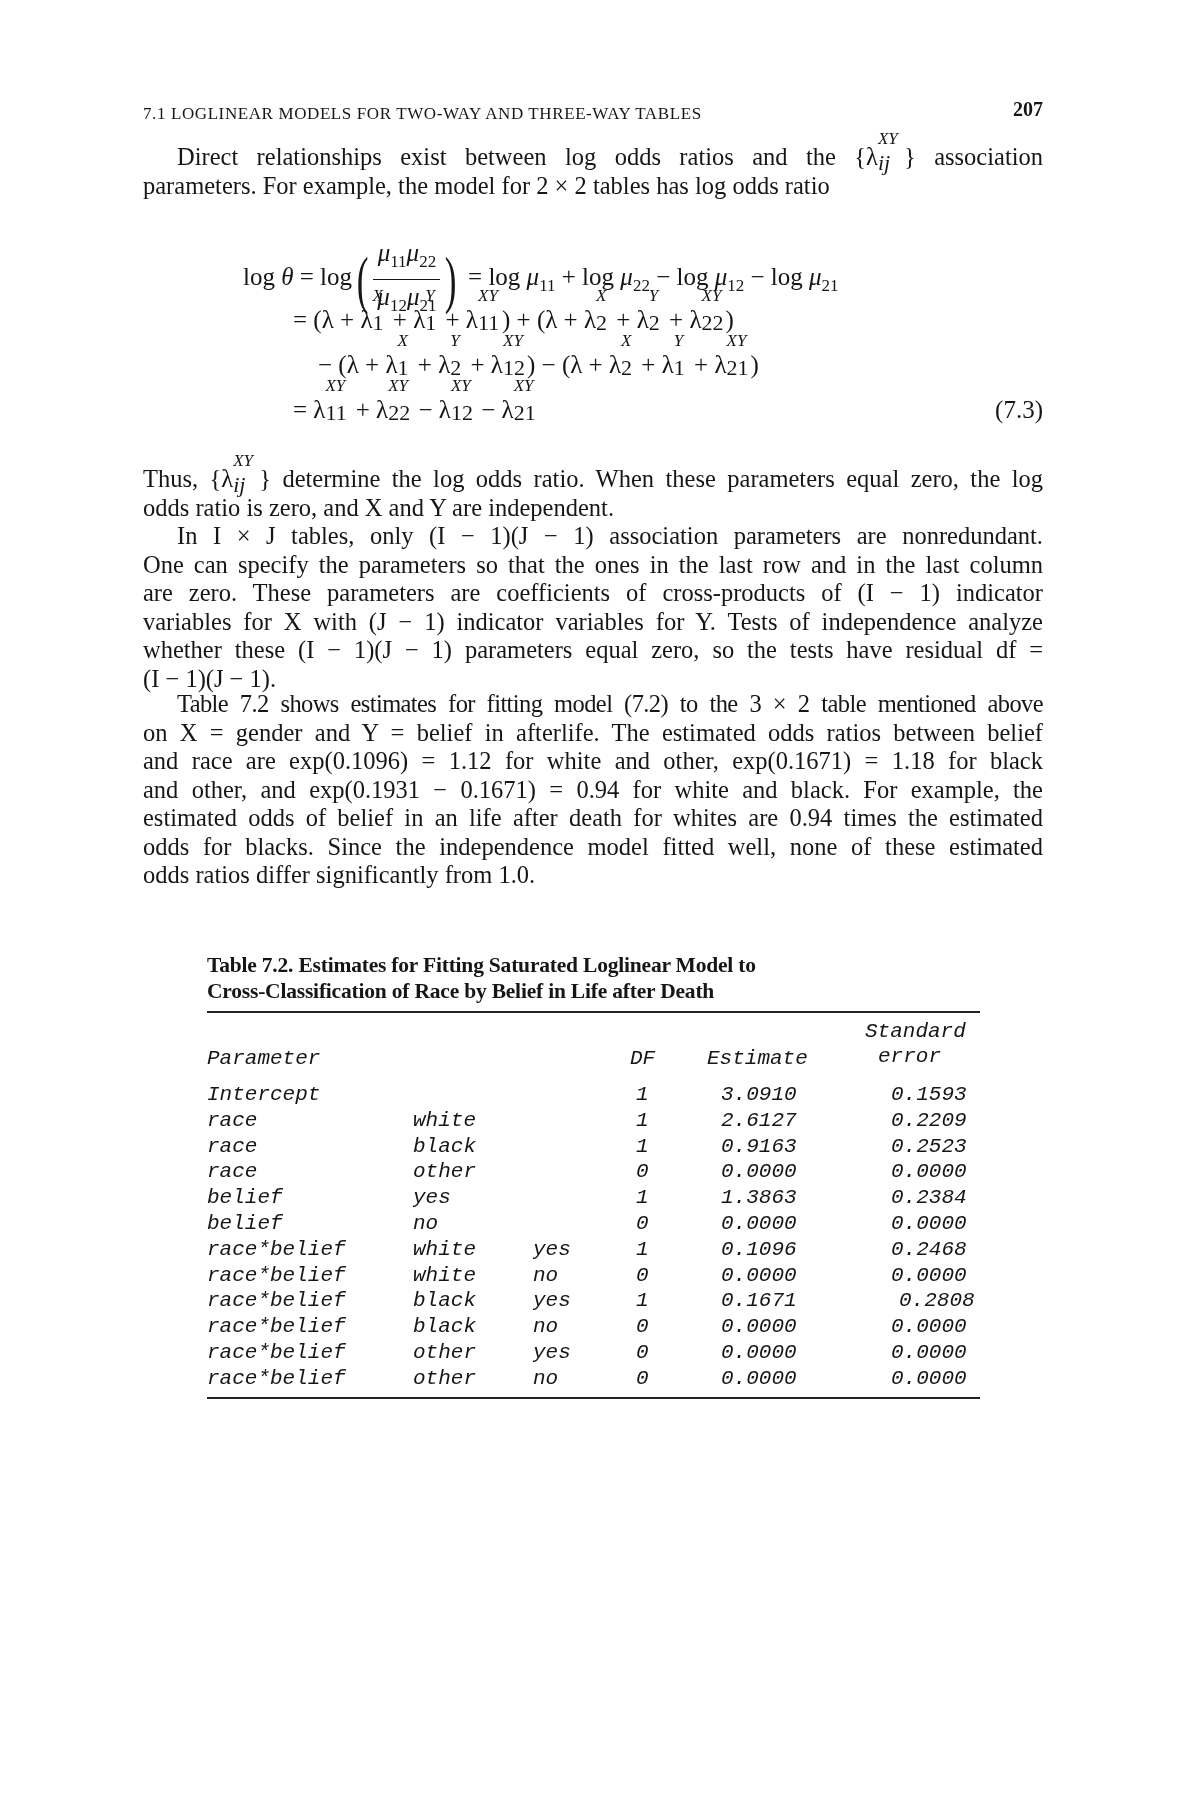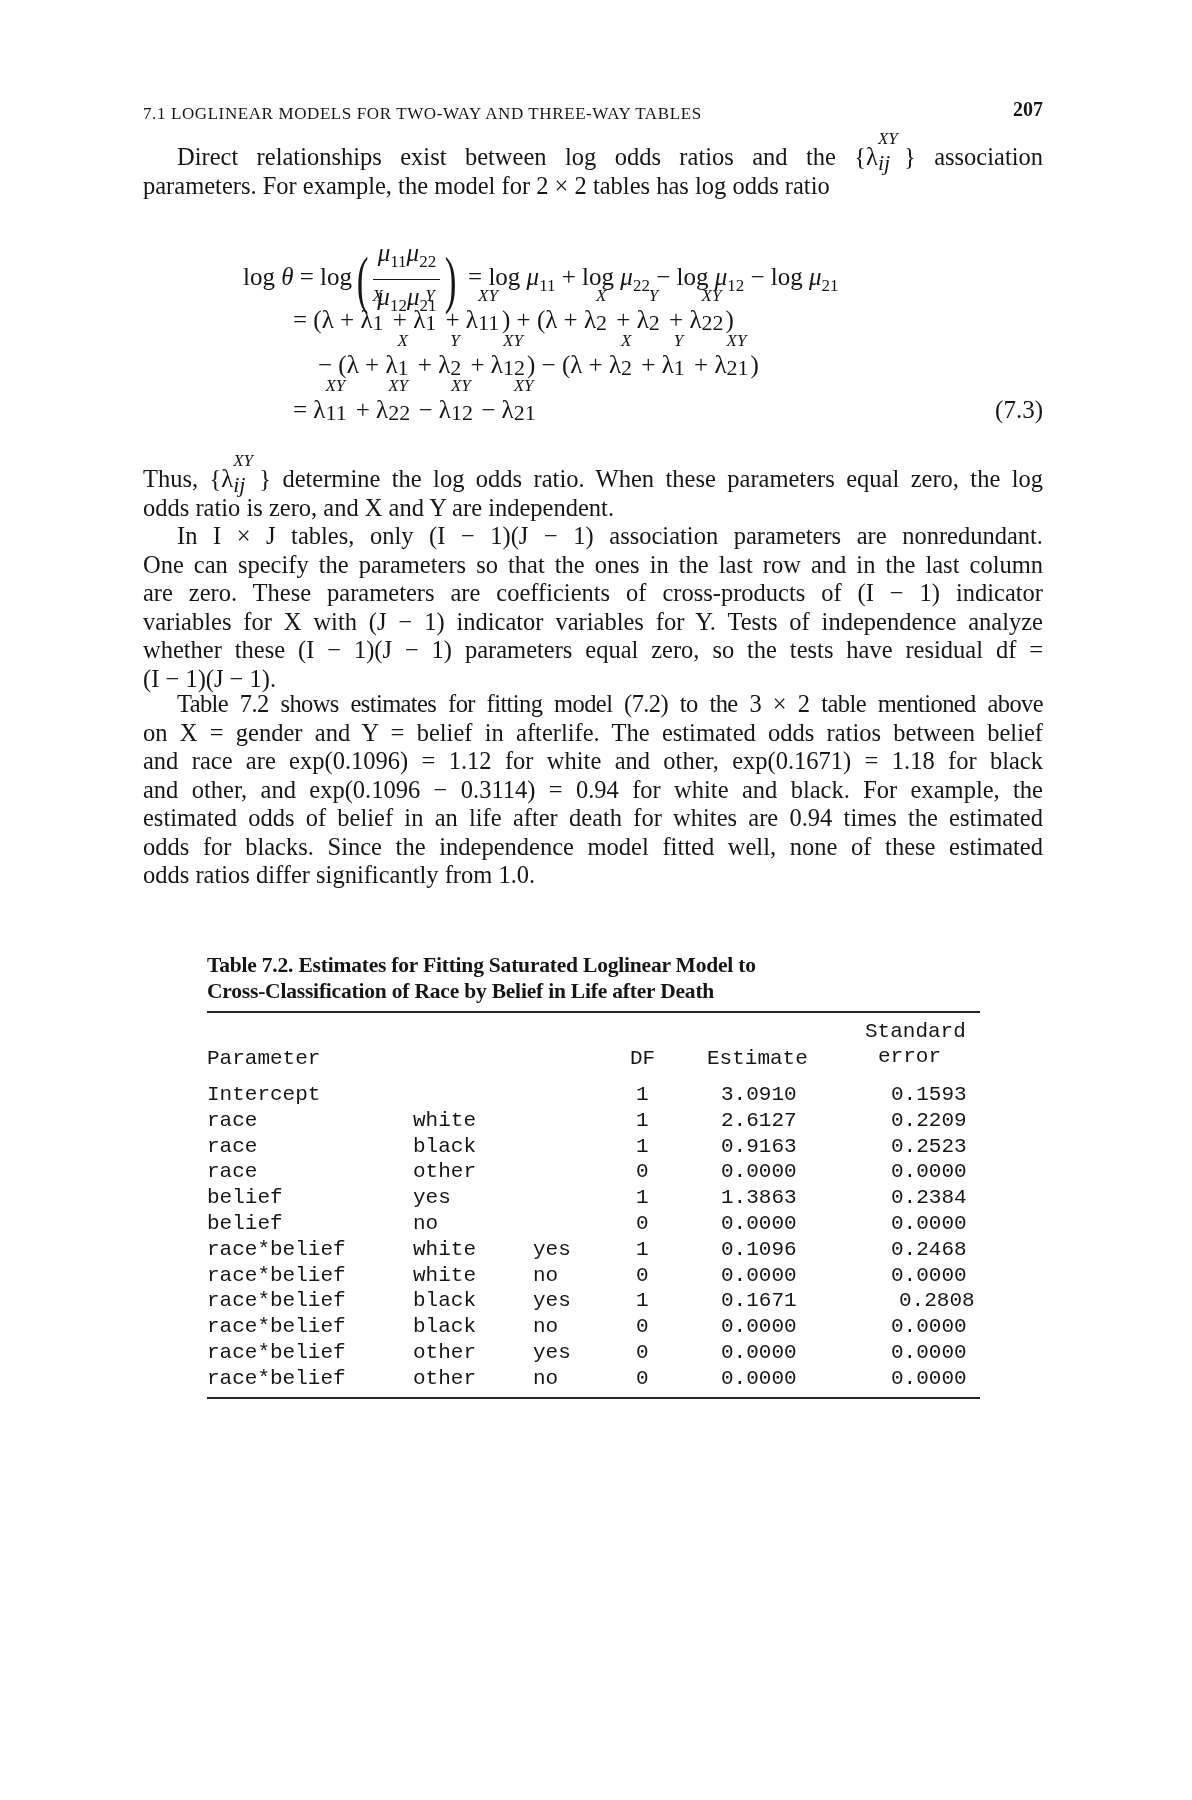--- a/index.html
+++ b/index.html
@@ -18,21 +18,21 @@
   .ss .s-up { position: absolute; left: 0; top: -22px; font-size: 17px; font-style: italic; }
   .ss .s-dn { position: absolute; left: 0; top: 2px; font-size: 22px; }
   .ss.w1 { width: 14px; }
   .ss.w2 { width: 26px; }
   .frac { display: inline-block; vertical-align: middle; text-align: center; }
   .frac .num { display: block; padding: 0 4px; border-bottom: 1.4px solid #161616; line-height: 34px; }
   .frac .den { display: block; padding: 0 4px; line-height: 34px; }
   .paren { font-size: 64px; font-weight: 200; vertical-align: middle; line-height: 0; transform: scaleX(0.55); display: inline-block; }
   .caption { left: 207px; font-size: 21.5px; font-weight: bold; letter-spacing: -0.2px; }
   .rule { left: 207px; width: 773px; height: 1.5px; background: #222; }
-  .tbl { left: 207px; width: 773px; font-family: "Liberation Mono", "DejaVu Sans Mono", monospace; font-size: 21px; }
+  .tbl { left: 207px; width: 773px; font-family: "Liberation Mono", "DejaVu Sans Mono", monospace; font-size: 21px; font-style: italic; }
   .cell { position: absolute; white-space: nowrap; }
 </style>
 </head>
 <body>
 
 <div class="abs running-head">7.1  LOGLINEAR MODELS FOR TWO-WAY AND THREE-WAY TABLES</div>
 <div class="abs page-num">207</div>
 
 <div class="abs para-line just indent" style="top:141px;">
   <span>Direct relationships exist between log odds ratios and the {λ</span><span class="ss w2"><span class="s-up">XY</span><span class="s-dn it">ij</span></span><span>} association</span>
@@ -65,21 +65,21 @@
 <div class="abs para-line just indent" style="top:520px;">In I × J tables, only (I − 1)(J − 1) association parameters are nonredundant.</div>
 <div class="abs para-line just" style="top:549px;">One can specify the parameters so that the ones in the last row and in the last column</div>
 <div class="abs para-line just" style="top:577px;">are zero. These parameters are coefficients of cross-products of (I − 1) indicator</div>
 <div class="abs para-line just" style="top:606px;">variables for X with (J − 1) indicator variables for Y. Tests of independence analyze</div>
 <div class="abs para-line just" style="top:634px;">whether these (I − 1)(J − 1) parameters equal zero, so the tests have residual df =</div>
 <div class="abs para-line" style="top:663px;">(I − 1)(J − 1).</div>
 
 <div class="abs para-line just indent" style="top:688px; letter-spacing:-0.6px;">Table 7.2 shows estimates for fitting model (7.2) to the 3 × 2 table mentioned above</div>
 <div class="abs para-line just" style="top:717px;">on X = gender and Y = belief in afterlife. The estimated odds ratios between belief</div>
 <div class="abs para-line just" style="top:745px;">and race are exp(0.1096) = 1.12 for white and other, exp(0.1671) = 1.18 for black</div>
-<div class="abs para-line just" style="top:774px;">and other, and exp(0.1096 − 0.3114) = 0.94 for white and black. For example, the</div>
+<div class="abs para-line just" style="top:774px;">and other, and exp(0.1931 − 0.1671) = 0.94 for white and black. For example, the</div>
 <div class="abs para-line just" style="top:802px;">estimated odds of belief in an life after death for whites are 0.94 times the estimated</div>
 <div class="abs para-line just" style="top:831px;">odds for blacks. Since the independence model fitted well, none of these estimated</div>
 <div class="abs para-line" style="top:859px;">odds ratios differ significantly from 1.0.</div>
 
 <div class="abs caption" style="top:953px;">Table  7.2.  Estimates for Fitting Saturated Loglinear Model to</div>
 <div class="abs caption" style="top:979px;">Cross-Classification of Race by Belief in Life after Death</div>
 
 <div class="abs rule" style="top:1011px;"></div>
 
 <div class="abs tbl" style="top:1020px; height:380px;">

